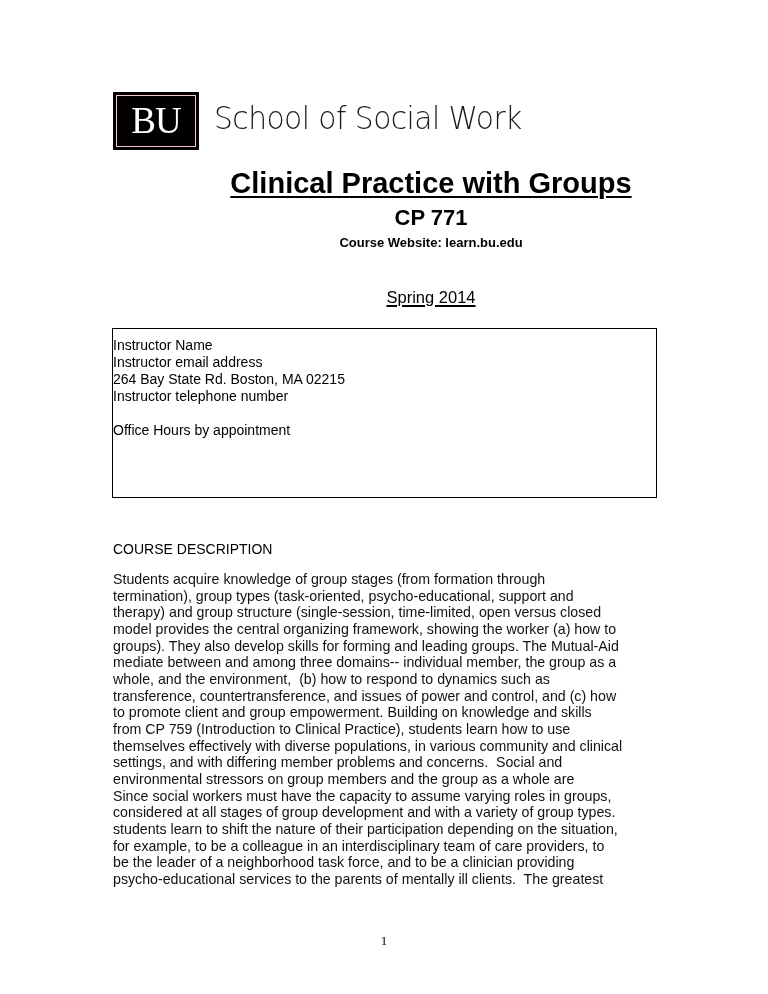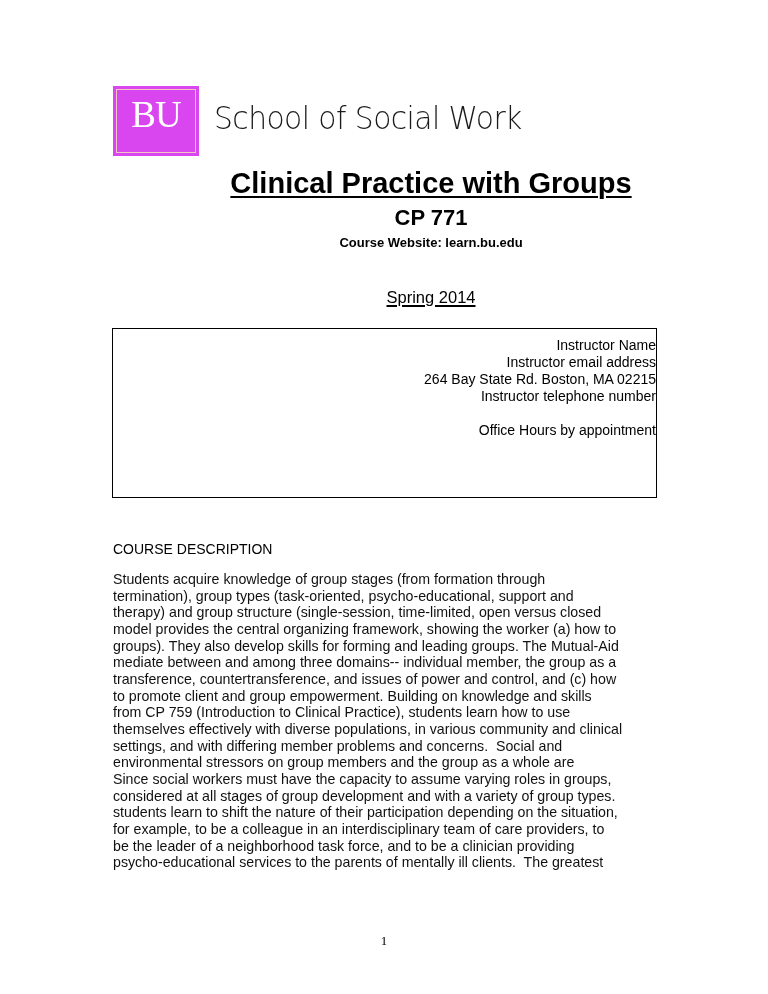--- a/index.html
+++ b/index.html
@@ -5,21 +5,21 @@
     html, body { margin: 0; padding: 0; background: #ffffff; }
     body {
       width: 768px; height: 994px; position: relative; overflow: hidden;
       font-family: "Liberation Sans", sans-serif; color: #000;
     }
     .logo {
       position: absolute; left: 113px; top: 91px; height: 59px;
       display: flex; align-items: center;
     }
     .bu-box {
-      width: 86px; height: 70px; background: #d946ef;
+      width: 86px; height: 58px; background: #000000;
       position: relative; box-sizing: border-box;
     }
     .bu-box::before {
       content: ""; position: absolute; left: 3px; top: 3px; right: 3px; bottom: 3px;
       border: 1px solid #f4c4c4;
     }
     .bu-text {
       position: absolute; left: 0; right: 0; top: 9px; text-align: center;
       font-family: "Liberation Serif", serif; color: #fff; font-size: 37px;
       letter-spacing: -1px; line-height: 40px;
@@ -41,21 +41,21 @@
     }
     .website {
       top: 235px; font-weight: bold; font-size: 13px; line-height: 15px;
     }
     .term {
       top: 287px; font-weight: normal; font-size: 16.5px; line-height: 20px;
       text-decoration: underline; text-decoration-thickness: 2px; text-underline-offset: 2px;
     }
     .info-box {
       position: absolute; left: 112px; top: 328px; width: 545px; height: 170px;
-      border: 1px solid #000; box-sizing: border-box; text-align: right;
+      border: 1px solid #000; box-sizing: border-box; text-align: left;
       font-size: 14px; line-height: 17px; padding-top: 8px;
     }
     .info-box .line { display: block; }
     .info-box .spacer { height: 17px; }
     .section-heading {
       position: absolute; left: 113px; top: 541px;
       font-weight: normal; font-size: 14px; line-height: 17px;
     }
     .body-text {
       position: absolute; left: 113px; top: 571px; width: 560px;
@@ -93,20 +93,21 @@
 
 <div class="section-heading">COURSE DESCRIPTION</div>
 
 <div class="body-text">
   <span class="bline">Students acquire knowledge of group stages (from formation through</span>
   <span class="bline">termination), group types (task-oriented, psycho-educational, support and</span>
   <span class="bline">therapy) and group structure (single-session, time-limited, open versus closed</span>
   <span class="bline">model provides the central organizing framework, showing the worker (a) how to</span>
   <span class="bline">groups). They also develop skills for forming and leading groups. The Mutual-Aid</span>
   <span class="bline">mediate between and among three domains-- individual member, the group as a</span>
+  <span class="bline">whole, and the environment,  (b) how to respond to dynamics such as</span>
   <span class="bline">transference, countertransference, and issues of power and control, and (c) how</span>
   <span class="bline">to promote client and group empowerment. Building on knowledge and skills</span>
   <span class="bline">from CP 759 (Introduction to Clinical Practice), students learn how to use</span>
   <span class="bline">themselves effectively with diverse populations, in various community and clinical</span>
   <span class="bline">settings, and with differing member problems and concerns.  Social and</span>
   <span class="bline">environmental stressors on group members and the group as a whole are</span>
   <span class="bline">Since social workers must have the capacity to assume varying roles in groups,</span>
   <span class="bline">considered at all stages of group development and with a variety of group types.</span>
   <span class="bline">students learn to shift the nature of their participation depending on the situation,</span>
   <span class="bline">for example, to be a colleague in an interdisciplinary team of care providers, to</span>

